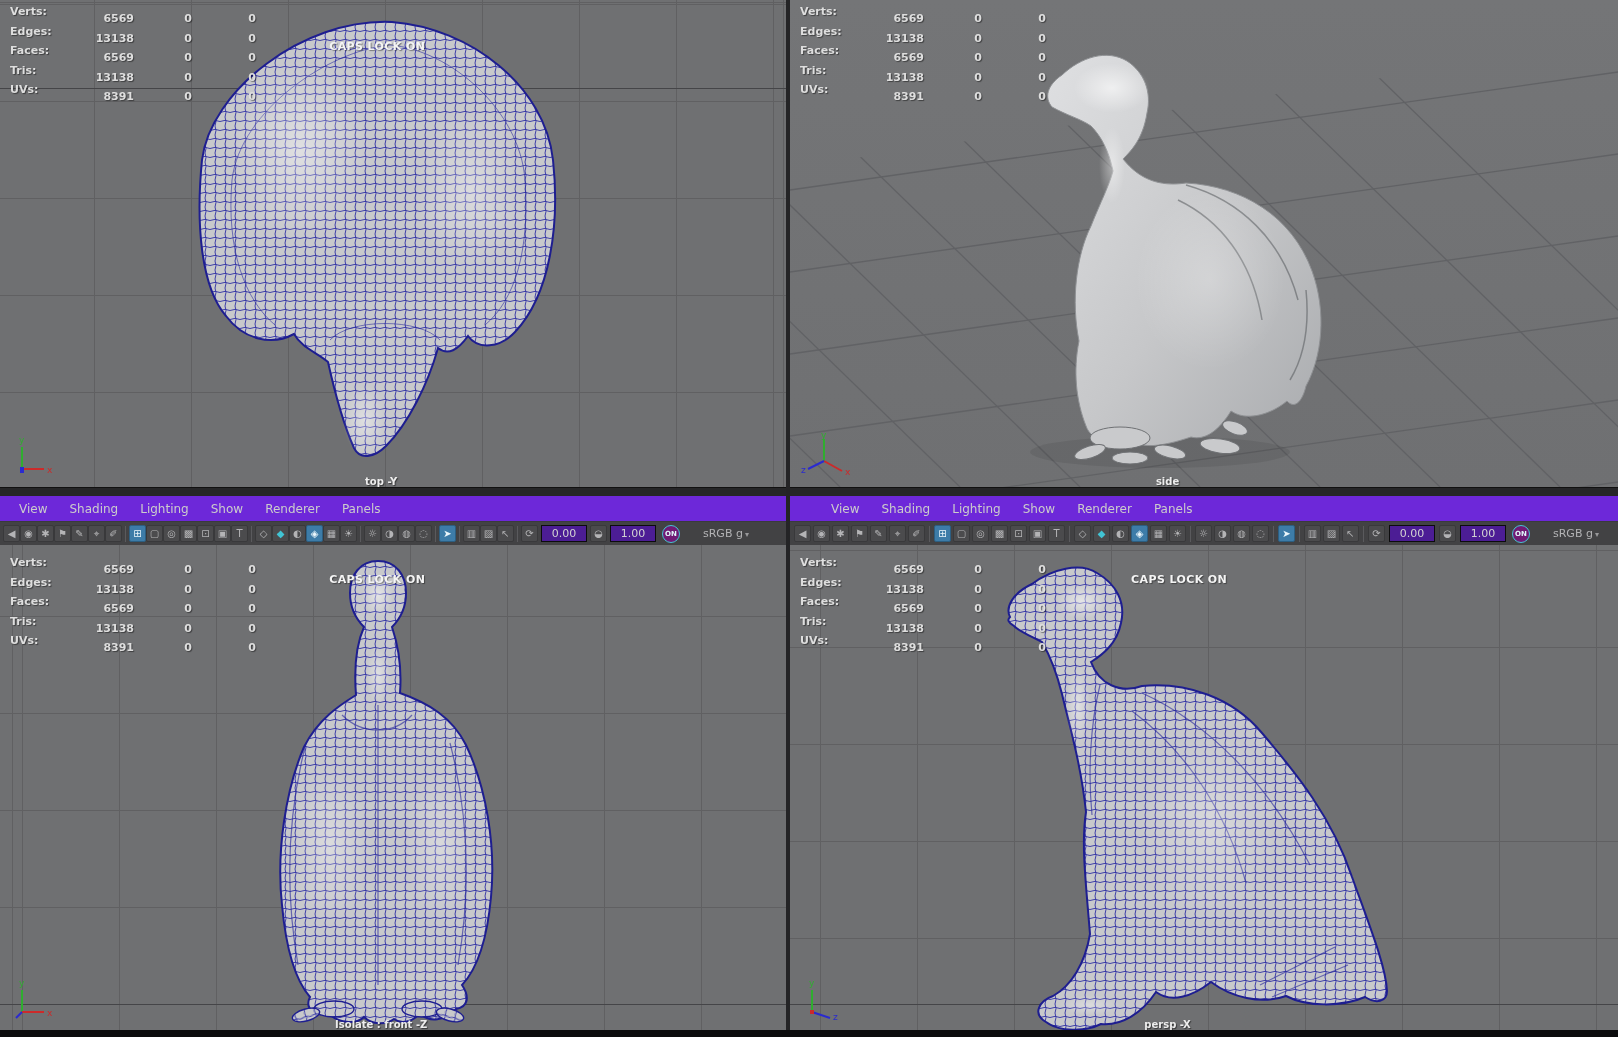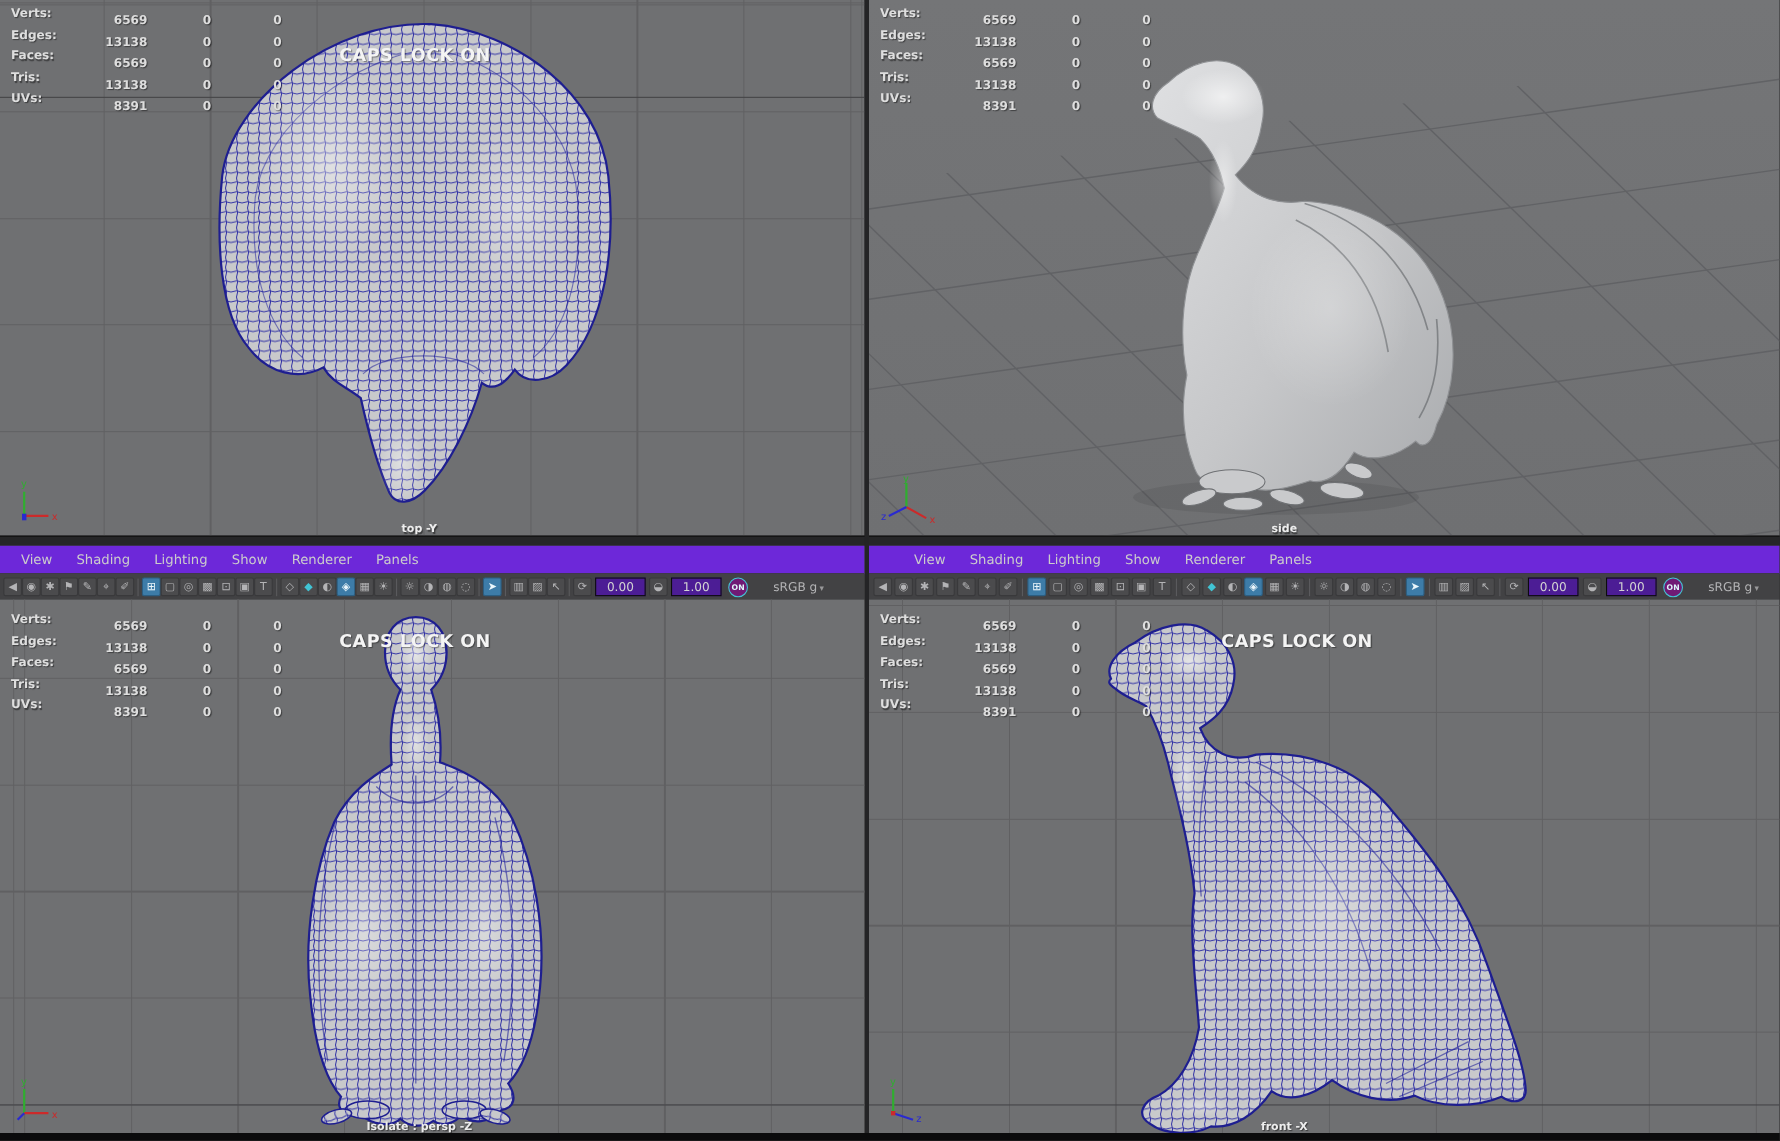--- a/index.html
+++ b/index.html
@@ -49,21 +49,21 @@
 
   
   .hud{position:absolute;left:10px;width:260px;}
   .hud-t2{top:2px;} .hud-t8{top:8px;}
   .hud-row{display:flex;align-items:center;height:19.5px;font-size:11px;font-weight:bold;color:#dedede;
     text-shadow:1px 1px 1px rgba(0,0,0,.45);}
   .hud-label{width:54px;}
   .hud-v{text-align:right;margin-top:14px;}
   .hud-v1{width:70px;} .hud-v2{width:58px;} .hud-v3{width:64px;}
 
-  .caps{position:absolute;left:48%;transform:translateX(-50%);font-size:16px;font-weight:bold;color:#f4f4f4;
+  .caps{position:absolute;left:48%;transform:translateX(-50%);font-size:11px;font-weight:bold;color:#f4f4f4;
     letter-spacing:.4px;text-shadow:1px 1px 1px rgba(0,0,0,.4);white-space:nowrap;}
   .caps-t40{top:40px;} .caps-t28{top:28px;}
   .camlabel{position:absolute;bottom:0;left:48.5%;transform:translateX(-50%);font-size:10px;font-weight:bold;
     color:#ededed;text-shadow:1px 1px 1px rgba(0,0,0,.5);white-space:nowrap;}
   .gizmo{position:absolute;left:10px;bottom:10px;}
 </style>
 </head>
 <body>
 
 <svg width="0" height="0" style="position:absolute">
@@ -336,21 +336,21 @@
             <span class="hud-v hud-v3">0</span>
           </div>
           <div class="hud-row">
             <span class="hud-label">UVs:</span>
             <span class="hud-v hud-v1">8391</span>
             <span class="hud-v hud-v2">0</span>
             <span class="hud-v hud-v3">0</span>
           </div>
         </div>
       <div class="caps caps-t28">CAPS LOCK ON</div>
-      <div class="camlabel">Isolate : persp -Z</div>
+      <div class="camlabel">Isolate : front -Z</div>
       <svg class="gizmo" width="46" height="46">
         <line x1="12" y1="38" x2="12" y2="16" stroke="#2fae2f" stroke-width="2"></line>
         <line x1="12" y1="38" x2="34" y2="38" stroke="#cc2a2a" stroke-width="2"></line>
         <line x1="12" y1="38" x2="6" y2="44" stroke="#2a2ad0" stroke-width="2"></line>
         <text x="9" y="12" font-size="9" fill="#2fae2f">y</text>
         <text x="37" y="42" font-size="9" fill="#cc2a2a">x</text>
       </svg>
     </div>
   </div>
 
@@ -448,21 +448,21 @@
             <span class="hud-v hud-v3">0</span>
           </div>
           <div class="hud-row">
             <span class="hud-label">UVs:</span>
             <span class="hud-v hud-v1">8391</span>
             <span class="hud-v hud-v2">0</span>
             <span class="hud-v hud-v3">0</span>
           </div>
         </div>
       <div class="caps caps-t28" style="left:47%">CAPS LOCK ON</div>
-      <div class="camlabel" style="left:45.6%">front -X</div>
+      <div class="camlabel" style="left:45.6%">persp -X</div>
       <svg class="gizmo" width="46" height="46">
         <line x1="12" y1="38" x2="12" y2="16" stroke="#2fae2f" stroke-width="2"></line>
         <line x1="12" y1="38" x2="30" y2="44" stroke="#2a2ad0" stroke-width="2"></line>
         <rect x="10" y="36" width="4" height="4" fill="#cc2a2a"></rect>
         <text x="9" y="12" font-size="9" fill="#2fae2f">y</text>
         <text x="33" y="46" font-size="9" fill="#2a2ad0">z</text>
       </svg>
     </div>
   </div>
 

